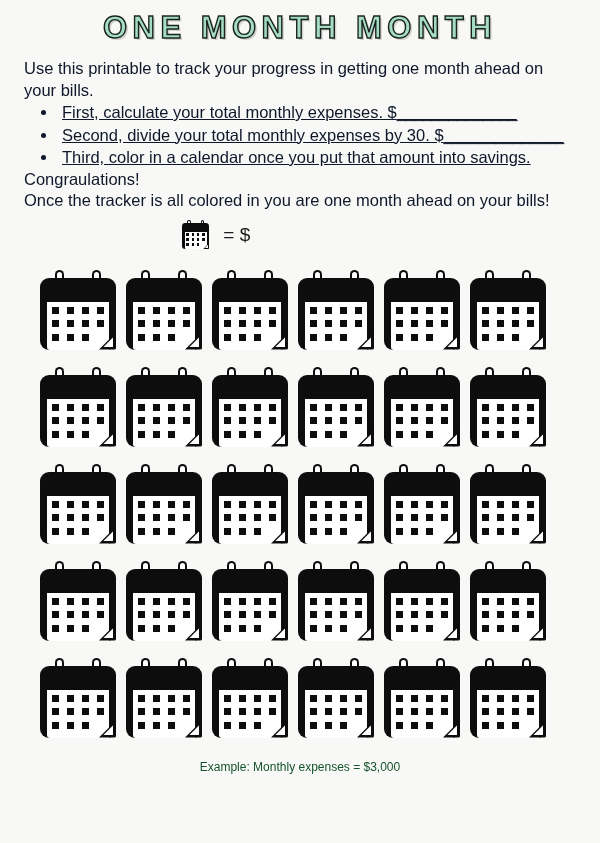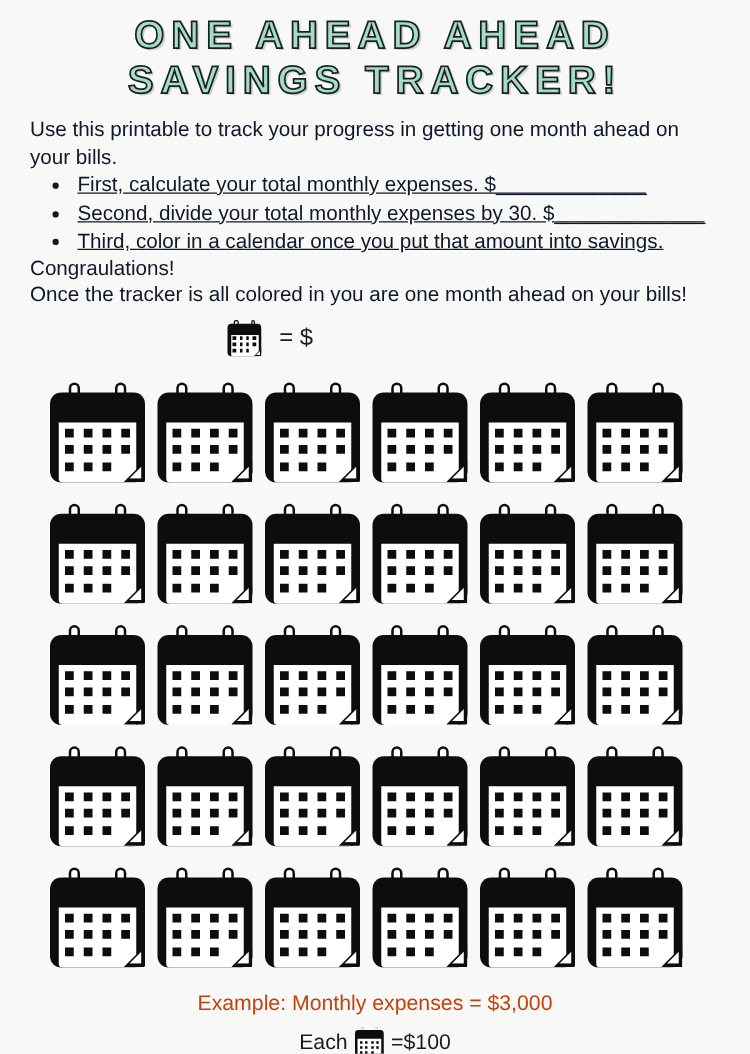--- a/index.html
+++ b/index.html
@@ -160,40 +160,39 @@
     display: grid;
     grid-template-columns: repeat(6, 76px);
     column-gap: 10px;
     row-gap: 17px;
     width: 600px;
   }
 
   
   .footer { text-align: center; margin-top: 16px; }
   .footer .ex {
-    font-size: 17px;
+    font-size: 12px;
     line-height: 26px;
-    color: #c2410c;
+    color: #14532d;
   }
   .footer .each-row {
     display: flex;
     align-items: center;
     justify-content: center;
     gap: 6px;
     font-size: 17px;
     margin-top: 4px;
     height: 28px;
   }
 </style>
 </head>
 <body>
 
 <div class="title-block">
-  <div class="title-line">ONE AHEAD AHEAD</div>
-  <div class="title-line">SAVINGS TRACKER!</div>
+  <div class="title-line">ONE MONTH MONTH</div>
 </div>
 
 <div class="intro">
   <p>Use this printable to track your progress in getting one month ahead on your bills.</p>
 
   <ul class="steps">
     <li><span>First, calculate your total monthly expenses. $</span><span class="blank">______________</span></li>
     <li><span>Second, divide your total monthly expenses by 30.  $</span><span class="blank">______________</span></li>
     <li><span>Third, color in a calendar once you put that amount into savings.</span></li>
   </ul>
@@ -917,41 +916,14 @@
             <i class="hidden"></i>
           </span>
         </span>
         <span class="fold"></span>
       </span>
     </div>
   </div>
 
 <div class="footer">
   <div class="ex">Example: Monthly expenses = $3,000</div>
-  <div class="each-row">
-    <span>Each</span>
-    <span class="cal" style="--s:0.30">
-      <span class="ring l"></span>
-      <span class="ring r"></span>
-      <span class="body">
-        <span class="sheet">
-          <span class="dots">
-            <i></i>
-              <i></i>
-              <i></i>
-              <i></i>
-            <i></i>
-              <i></i>
-              <i></i>
-              <i></i>
-            <i></i>
-              <i></i>
-              <i></i>
-              <i class="hidden"></i>
-          </span>
-        </span>
-        <span class="fold"></span>
-      </span>
-    </span>
-    <span>=$100</span>
-  </div>
 
 </div>
 
 </body></html>

